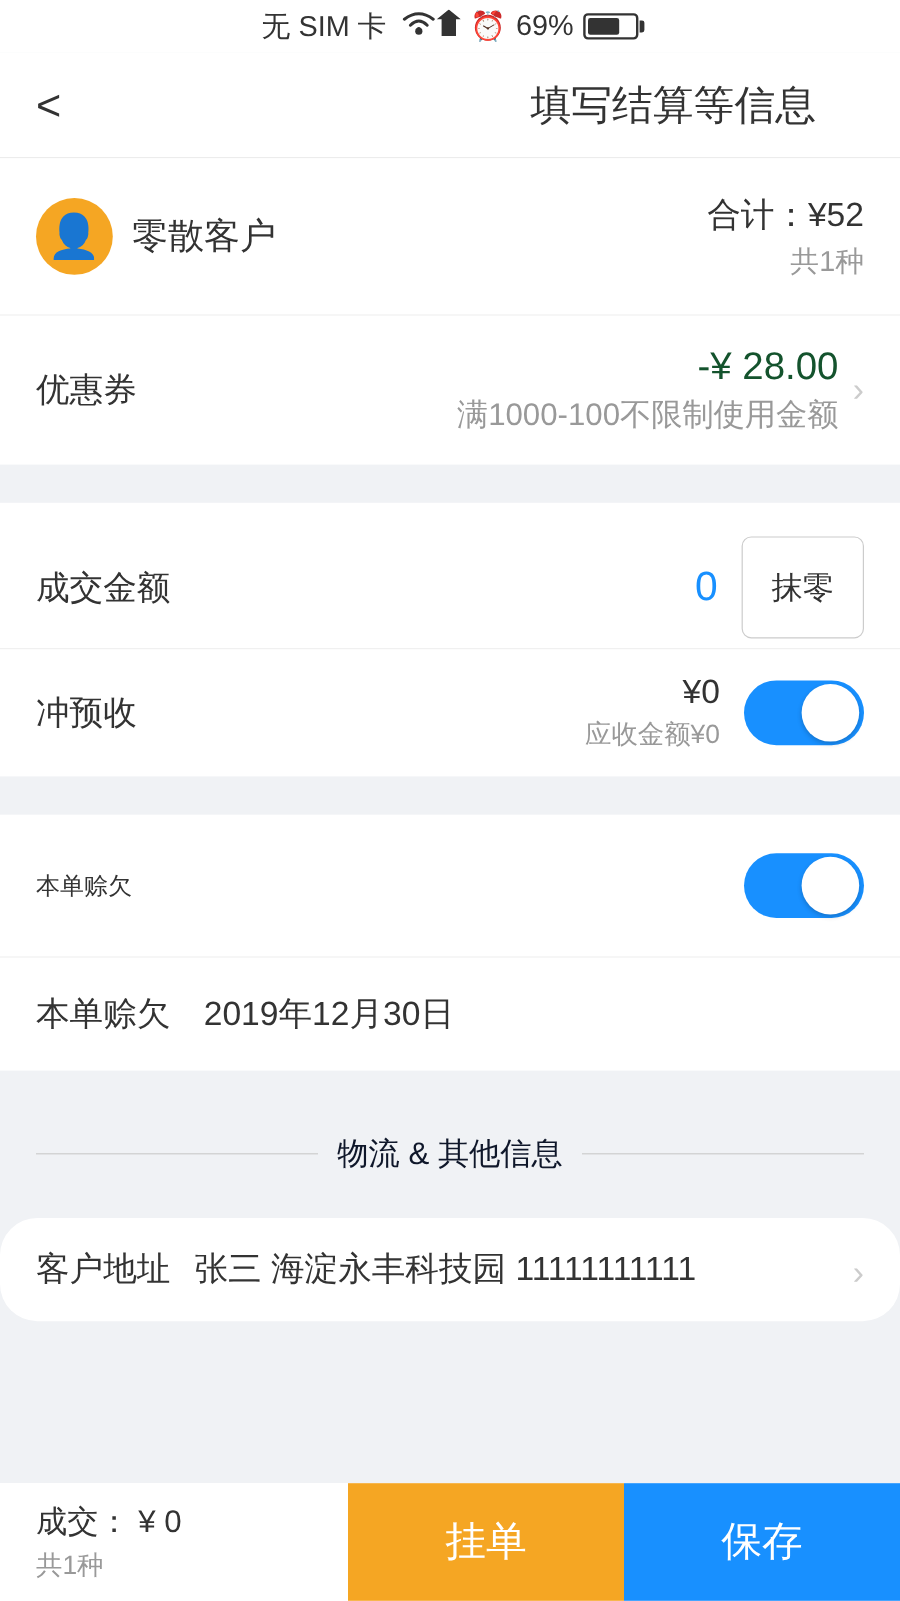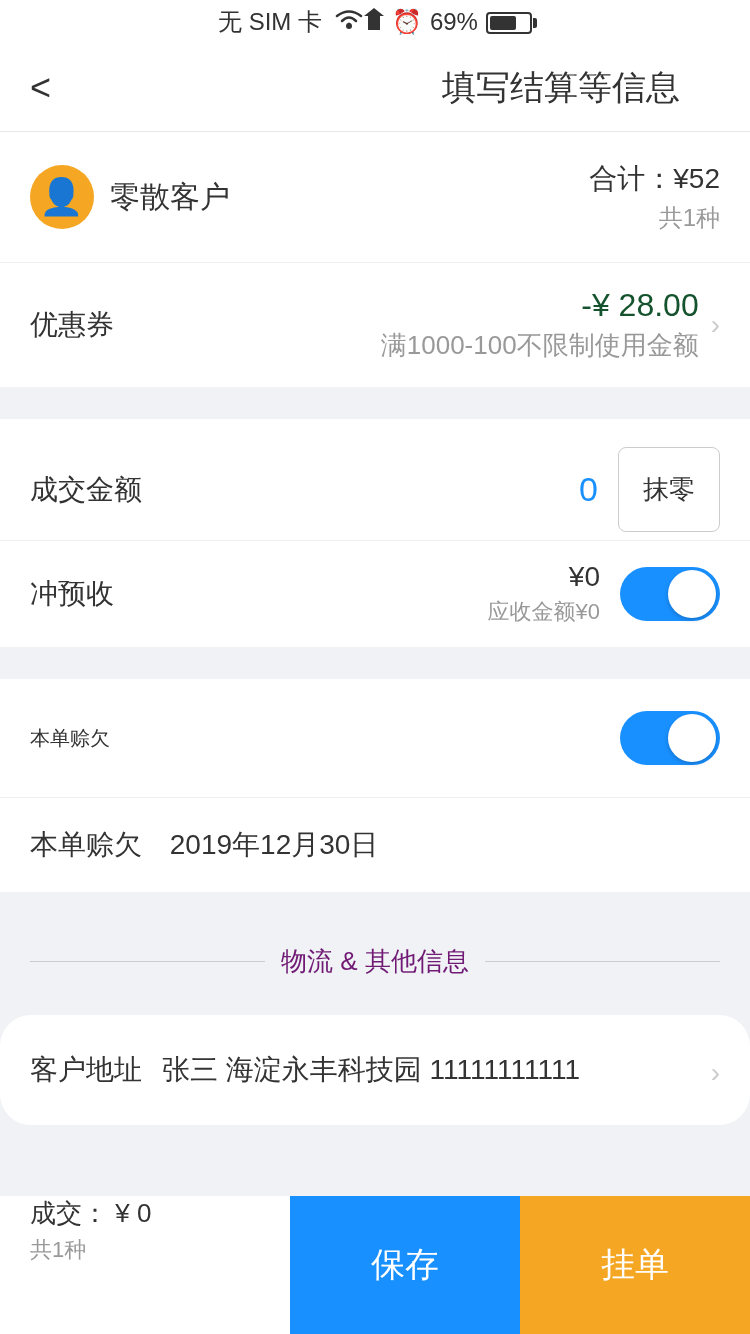--- a/index.html
+++ b/index.html
@@ -293,38 +293,38 @@
     
     .logistics-section {
       background: #f0f2f5;
       margin-bottom: 16px;
     }
     .logistics-header {
       background: #f0f2f5;
       text-align: center;
       padding: 20px 30px;
       font-size: 26px;
-      color: #701a75;
+      color: #0f172a;
       display: flex;
       align-items: center;
       justify-content: center;
       gap: 16px;
     }
     .logistics-divider-line {
       flex: 1;
       height: 1px;
       background: #ccc;
     }
 
     
     .address-row {
       display: flex;
       align-items: flex-end;
       justify-content: space-between;
-      padding: 36px 30px;
+      padding: 24px 30px;
       background: #fff;
       border-radius: 31px;
     }
     .address-label {
       font-size: 28px;
       color: #333;
       flex-shrink: 0;
       margin-right: 20px;
     }
     .address-value {
@@ -332,23 +332,24 @@
       color: #333;
       flex: 1;
     }
 
     
     .bottom-bar {
       position: fixed;
       bottom: 0;
       left: 0;
       width: 750px;
-      height: 138px;
-      background: #fff;
-      display: flex;
+      height: 98px;
+      background: #fff;
+      display: flex;
+      align-items: center;
     }
     .bottom-info {
       flex: 1;
       padding: 0 30px;
     }
     .bottom-deal {
       font-size: 26px;
       color: #333;
     }
     .bottom-count {
@@ -504,15 +505,15 @@
 </div>
 
 <div class="bottom-bar">
   <div class="bottom-info">
     <div class="bottom-deal">
       <span>成交：</span>
       <span>¥ 0</span>
     </div>
     <div class="bottom-count">共1种</div>
   </div>
+  <div class="bottom-btn btn-hold">挂单</div>
   <div class="bottom-btn btn-save">保存</div>
-  <div class="bottom-btn btn-hold">挂单</div>
 </div>
 
 </body></html>

